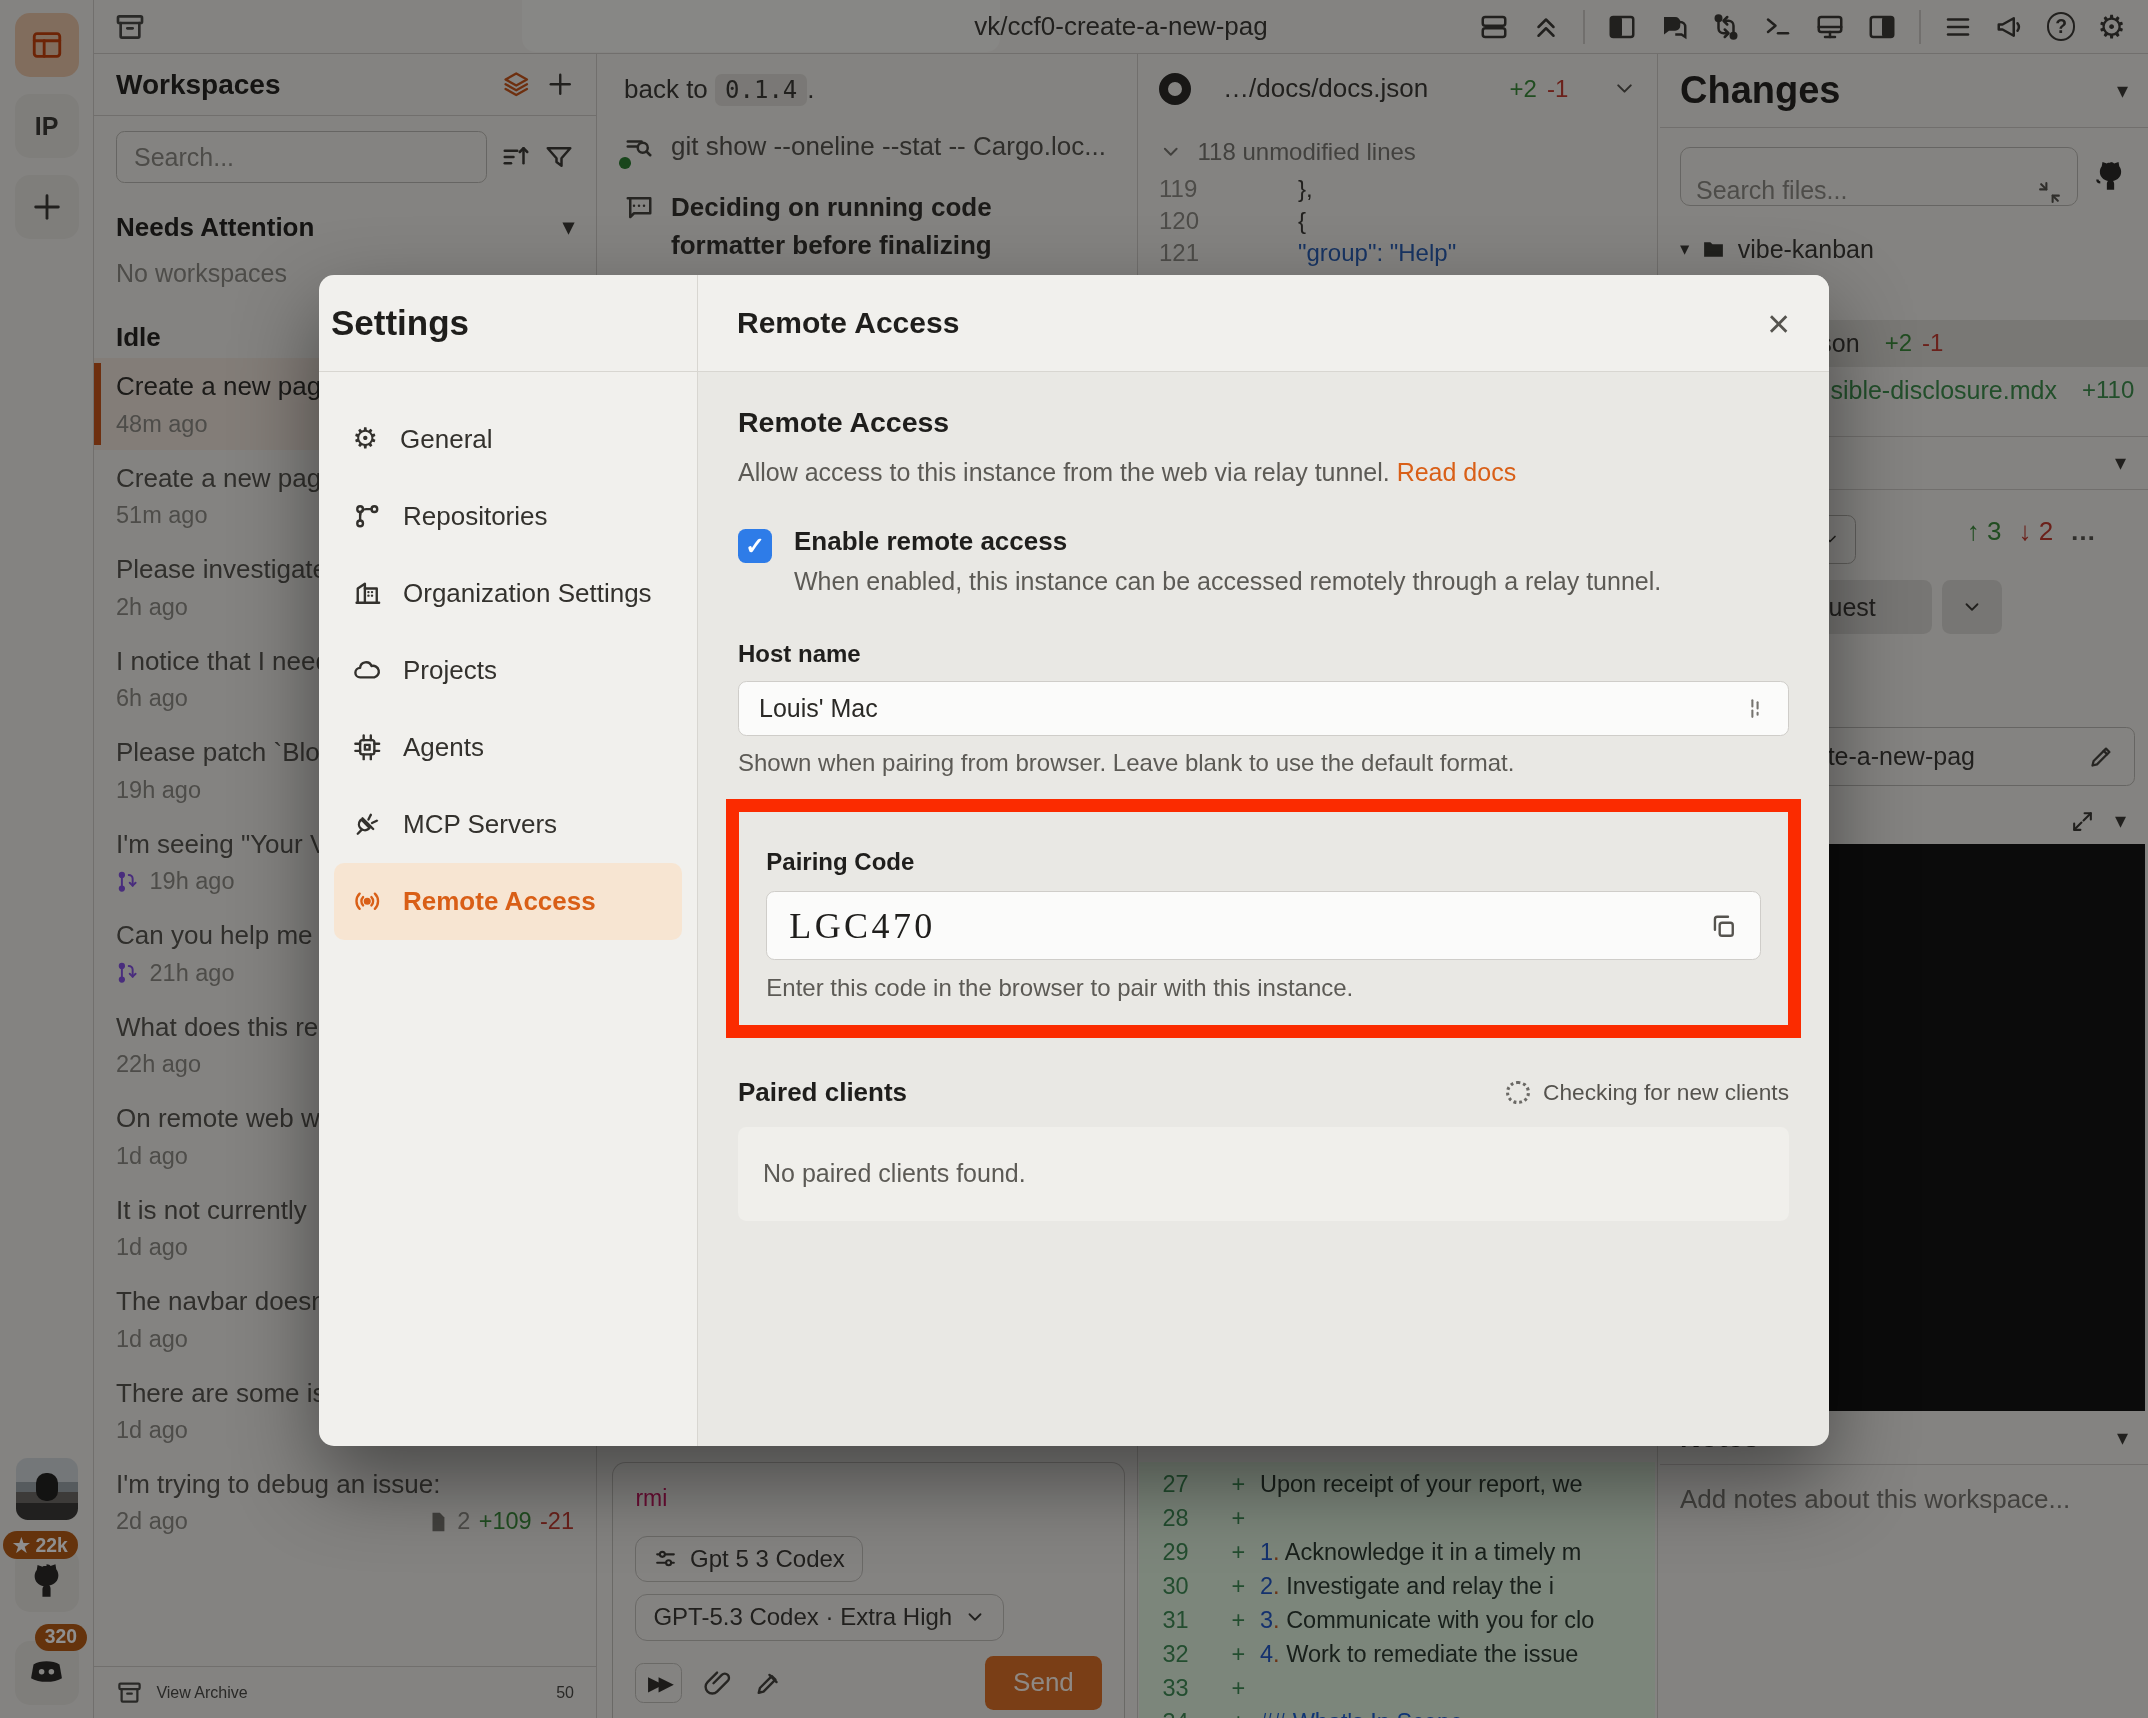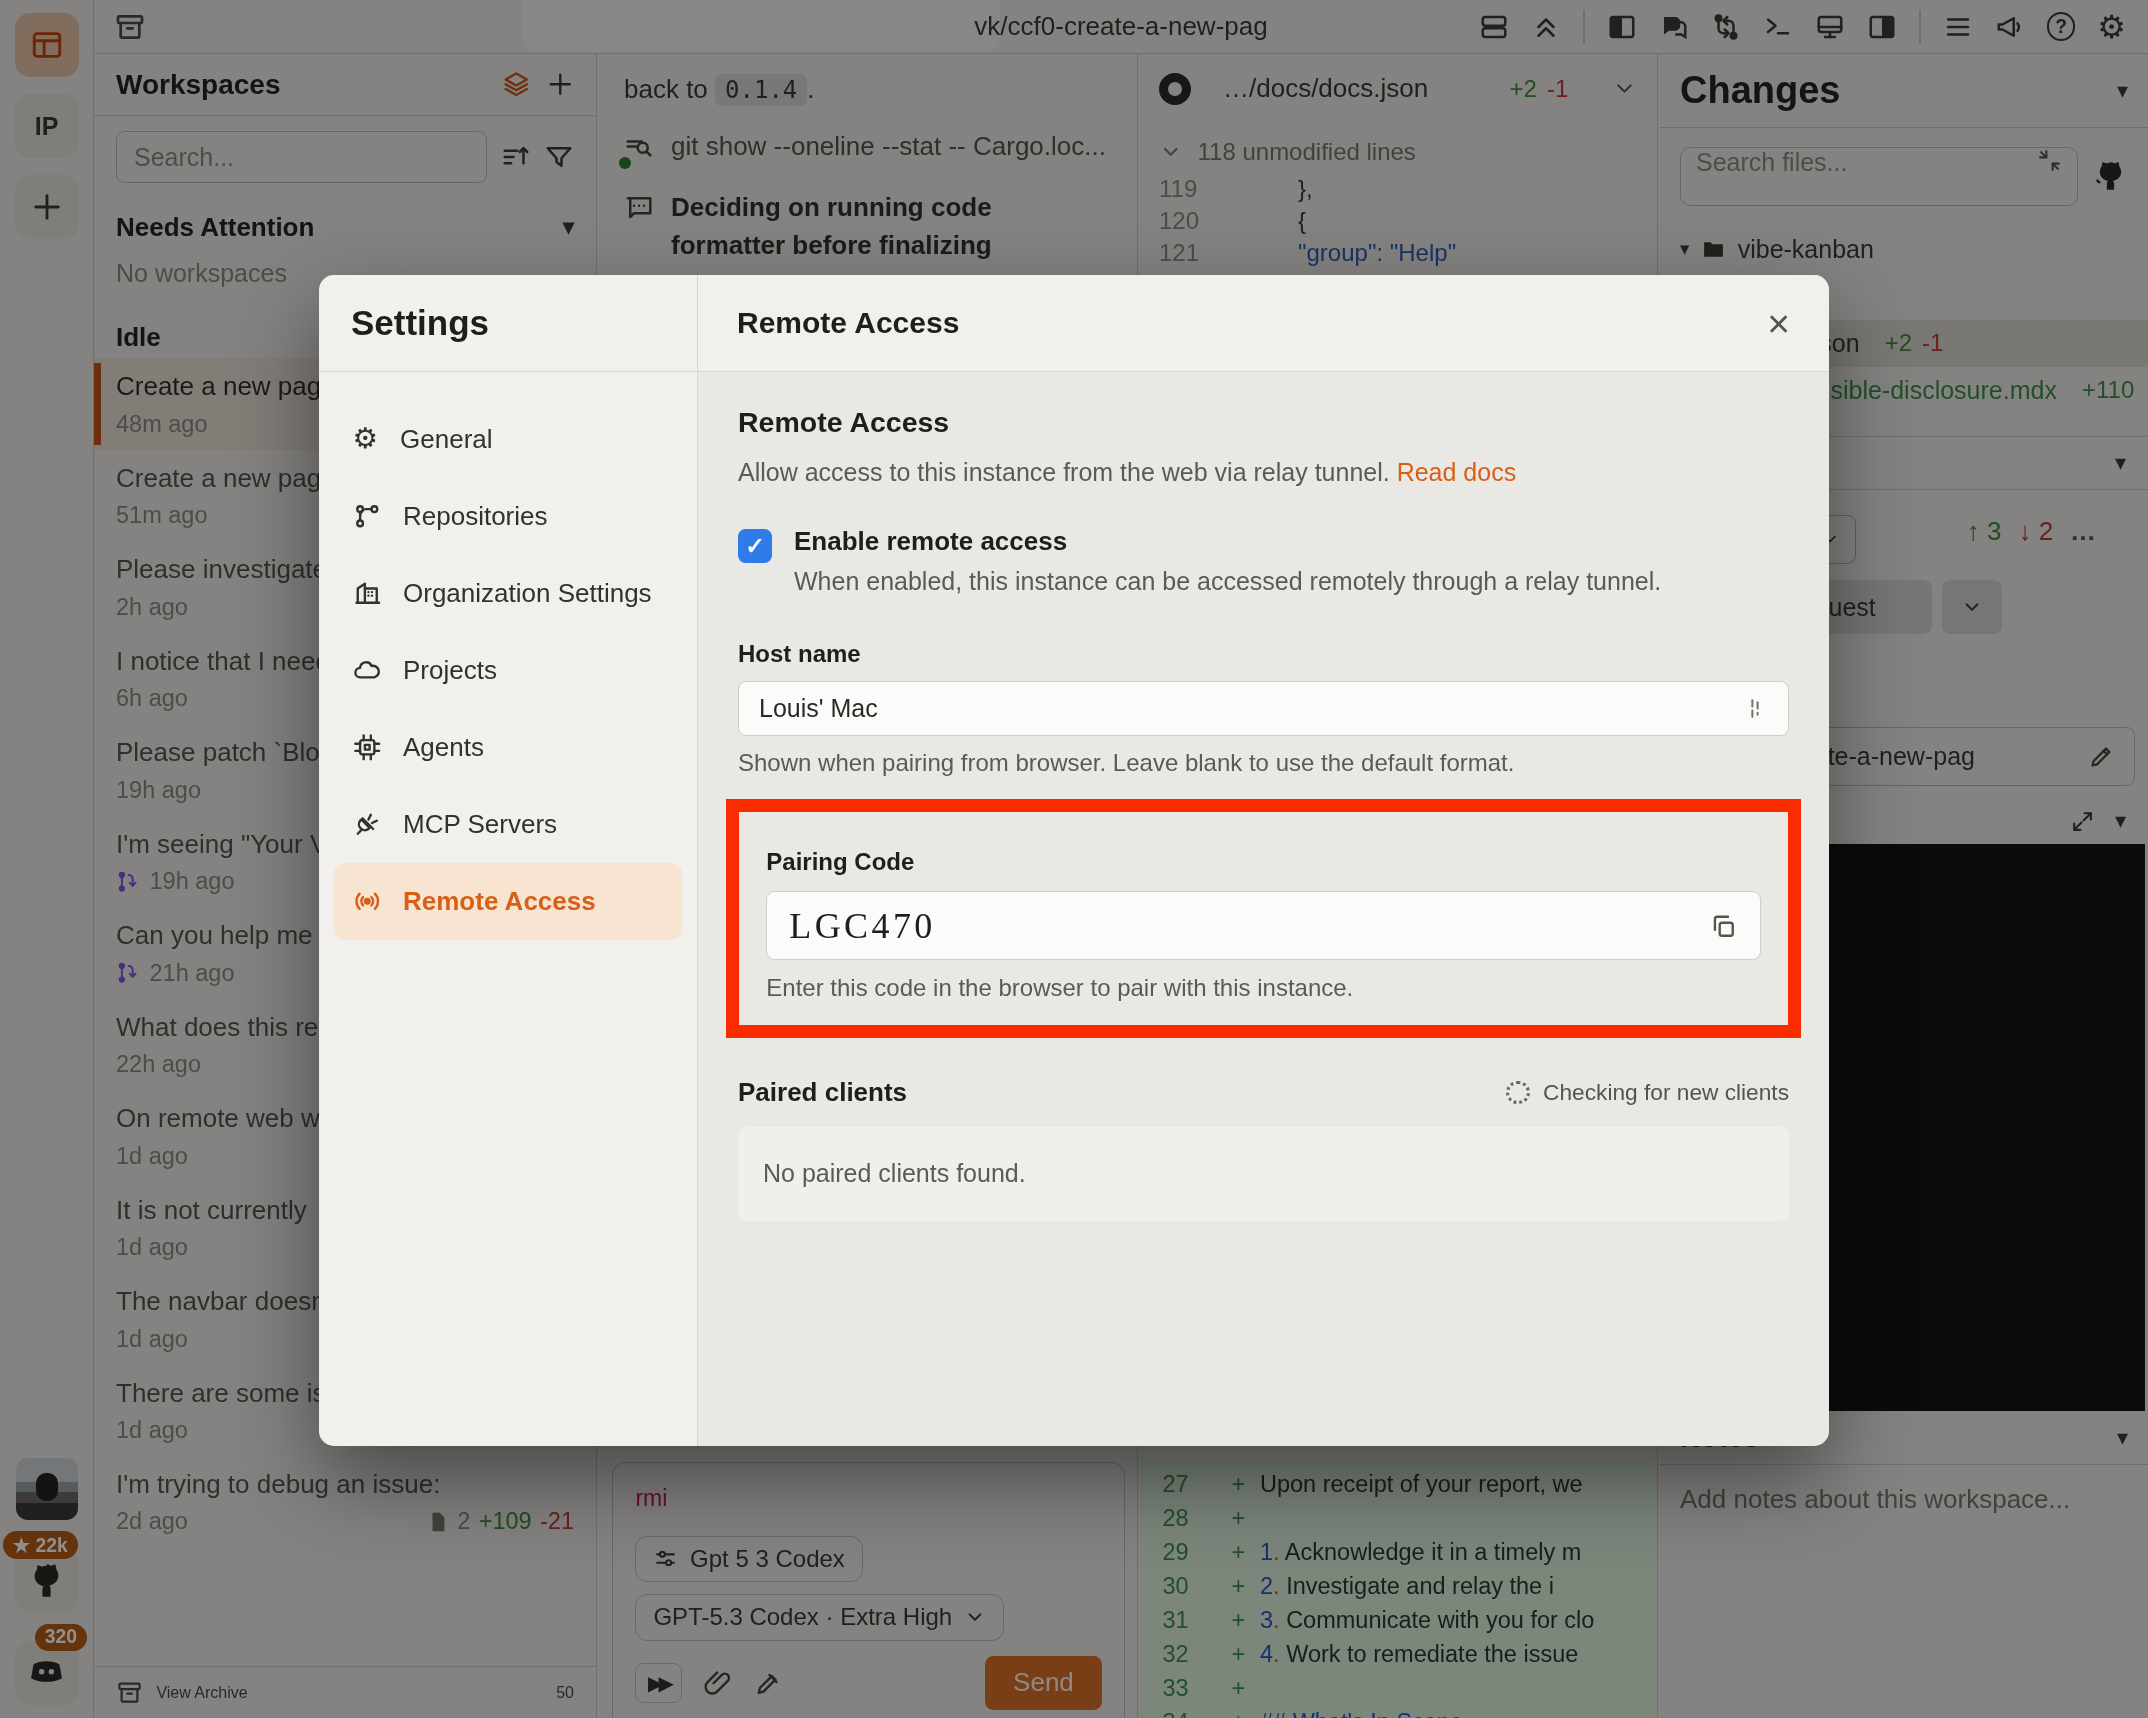--- a/index.html
+++ b/index.html
@@ -101,21 +101,21 @@
   .addline .txt.head{color:#1d5fd0;}
   .addline .lnum{color:#2458c4;}
   .addline .ldot{color:#c05a22;}
 
   
   .rightpanel{position:absolute;left:1660px;top:54px;right:0;bottom:0;background:var(--bg);}
   .rp-header{height:74px;display:flex;align-items:center;padding:0 20px;border-bottom:1.7px solid var(--border);}
   .rp-header h2{font-size:38px;font-weight:bold;color:#262522;}
   .rp-header .caret{margin-left:auto;}
   .rp-search{display:flex;align-items:center;gap:15px;padding:18.5px 20px 8.4px;}
-  .rp-search-box{flex:1;height:59px;border:1.7px solid #b7b5b0;border-radius:10px;display:flex;align-items:flex-start;padding:0 15px;}
+  .rp-search-box{flex:1;height:59px;border:1.7px solid #b7b5b0;border-radius:10px;display:flex;align-items:flex-end;padding:0 15px;}
   .rp-search-box input{flex:1;border:none;background:transparent;font-size:25px;color:var(--text);outline:none;}
   .rp-search-box input::placeholder{color:var(--muted2);}
   .tree{padding:11.7px 0 0;}
   .trow{display:flex;align-items:center;gap:11.7px;height:47px;font-size:25px;color:#3c3a36;padding-left:20px;cursor:pointer;}
   .trow .caret{font-size:18.5px;}
   .trow.sel{background:#d8d6d1;}
   .t-badges{display:flex;gap:10px;margin-left:13.4px;font-size:24px;}
   .t-green{color:#3e8d4d;}
   .collapse-row{margin-top:22px;border-top:1.7px solid var(--border);border-bottom:1.7px solid var(--border);height:54px;display:flex;align-items:center;justify-content:flex-end;padding:0 22px;}
   .rp-card{margin:18.5px 11.7px 0;position:relative;height:151px;}
@@ -129,21 +129,21 @@
   .preview{margin:0 3.4px;height:567px;background:#151515;}
   .notes-header{height:54px;display:flex;align-items:center;padding:0 20px;border-bottom:1.7px solid var(--border);}
   .notes-header h2{font-size:28.5px;font-weight:bold;color:#262522;}
   .notes-header .caret{margin-left:auto;}
   .notes-ph{padding:18.5px 20px;font-size:26px;color:var(--muted);}
 
   
   .dim{position:absolute;inset:0;background:rgba(0,0,0,.44);z-index:40;}
   .modal{position:absolute;left:319px;top:275px;width:1510px;height:1171px;z-index:50;display:flex;border-radius:15px;overflow:hidden;box-shadow:0 34px 84px rgba(0,0,0,.45);}
   .m-nav{width:379px;background:#f1f0ed;border-right:1.7px solid #d8d6d1;flex:none;display:flex;flex-direction:column;}
-  .m-nav-head{height:97px;display:flex;align-items:center;padding:0 32px;border-bottom:1.7px solid #d8d6d1;}
+  .m-nav-head{height:97px;display:flex;align-items:center;padding:0 12px;border-bottom:1.7px solid #d8d6d1;}
   .m-nav-head h1{font-size:35px;font-weight:bold;color:#1f1e1c;}
   .m-nav ul{list-style:none;padding:28.5px 15px;}
   .m-nav li{display:flex;align-items:center;gap:22px;height:77px;padding:0 18.5px;border-radius:10px;font-size:26px;color:#33312d;cursor:pointer;}
   .m-nav li.active{background:#f7e5d2;color:var(--orange);font-weight:bold;}
   .m-content{flex:1;background:#e9e8e4;display:flex;flex-direction:column;}
   .m-head{height:97px;background:#f1f0ed;border-bottom:1.7px solid #d8d6d1;display:flex;align-items:center;padding:0 39px;flex:none;}
   .m-head h2{font-size:30px;font-weight:bold;color:#1f1e1c;}
   .m-close{margin-left:auto;font-size:39px;color:#55534e;background:none;border:none;cursor:pointer;line-height:1;}
   .m-body{padding:34px 40px;overflow:hidden;}
   .m-body h3{font-size:28.5px;font-weight:bold;color:#1f1e1c;}

